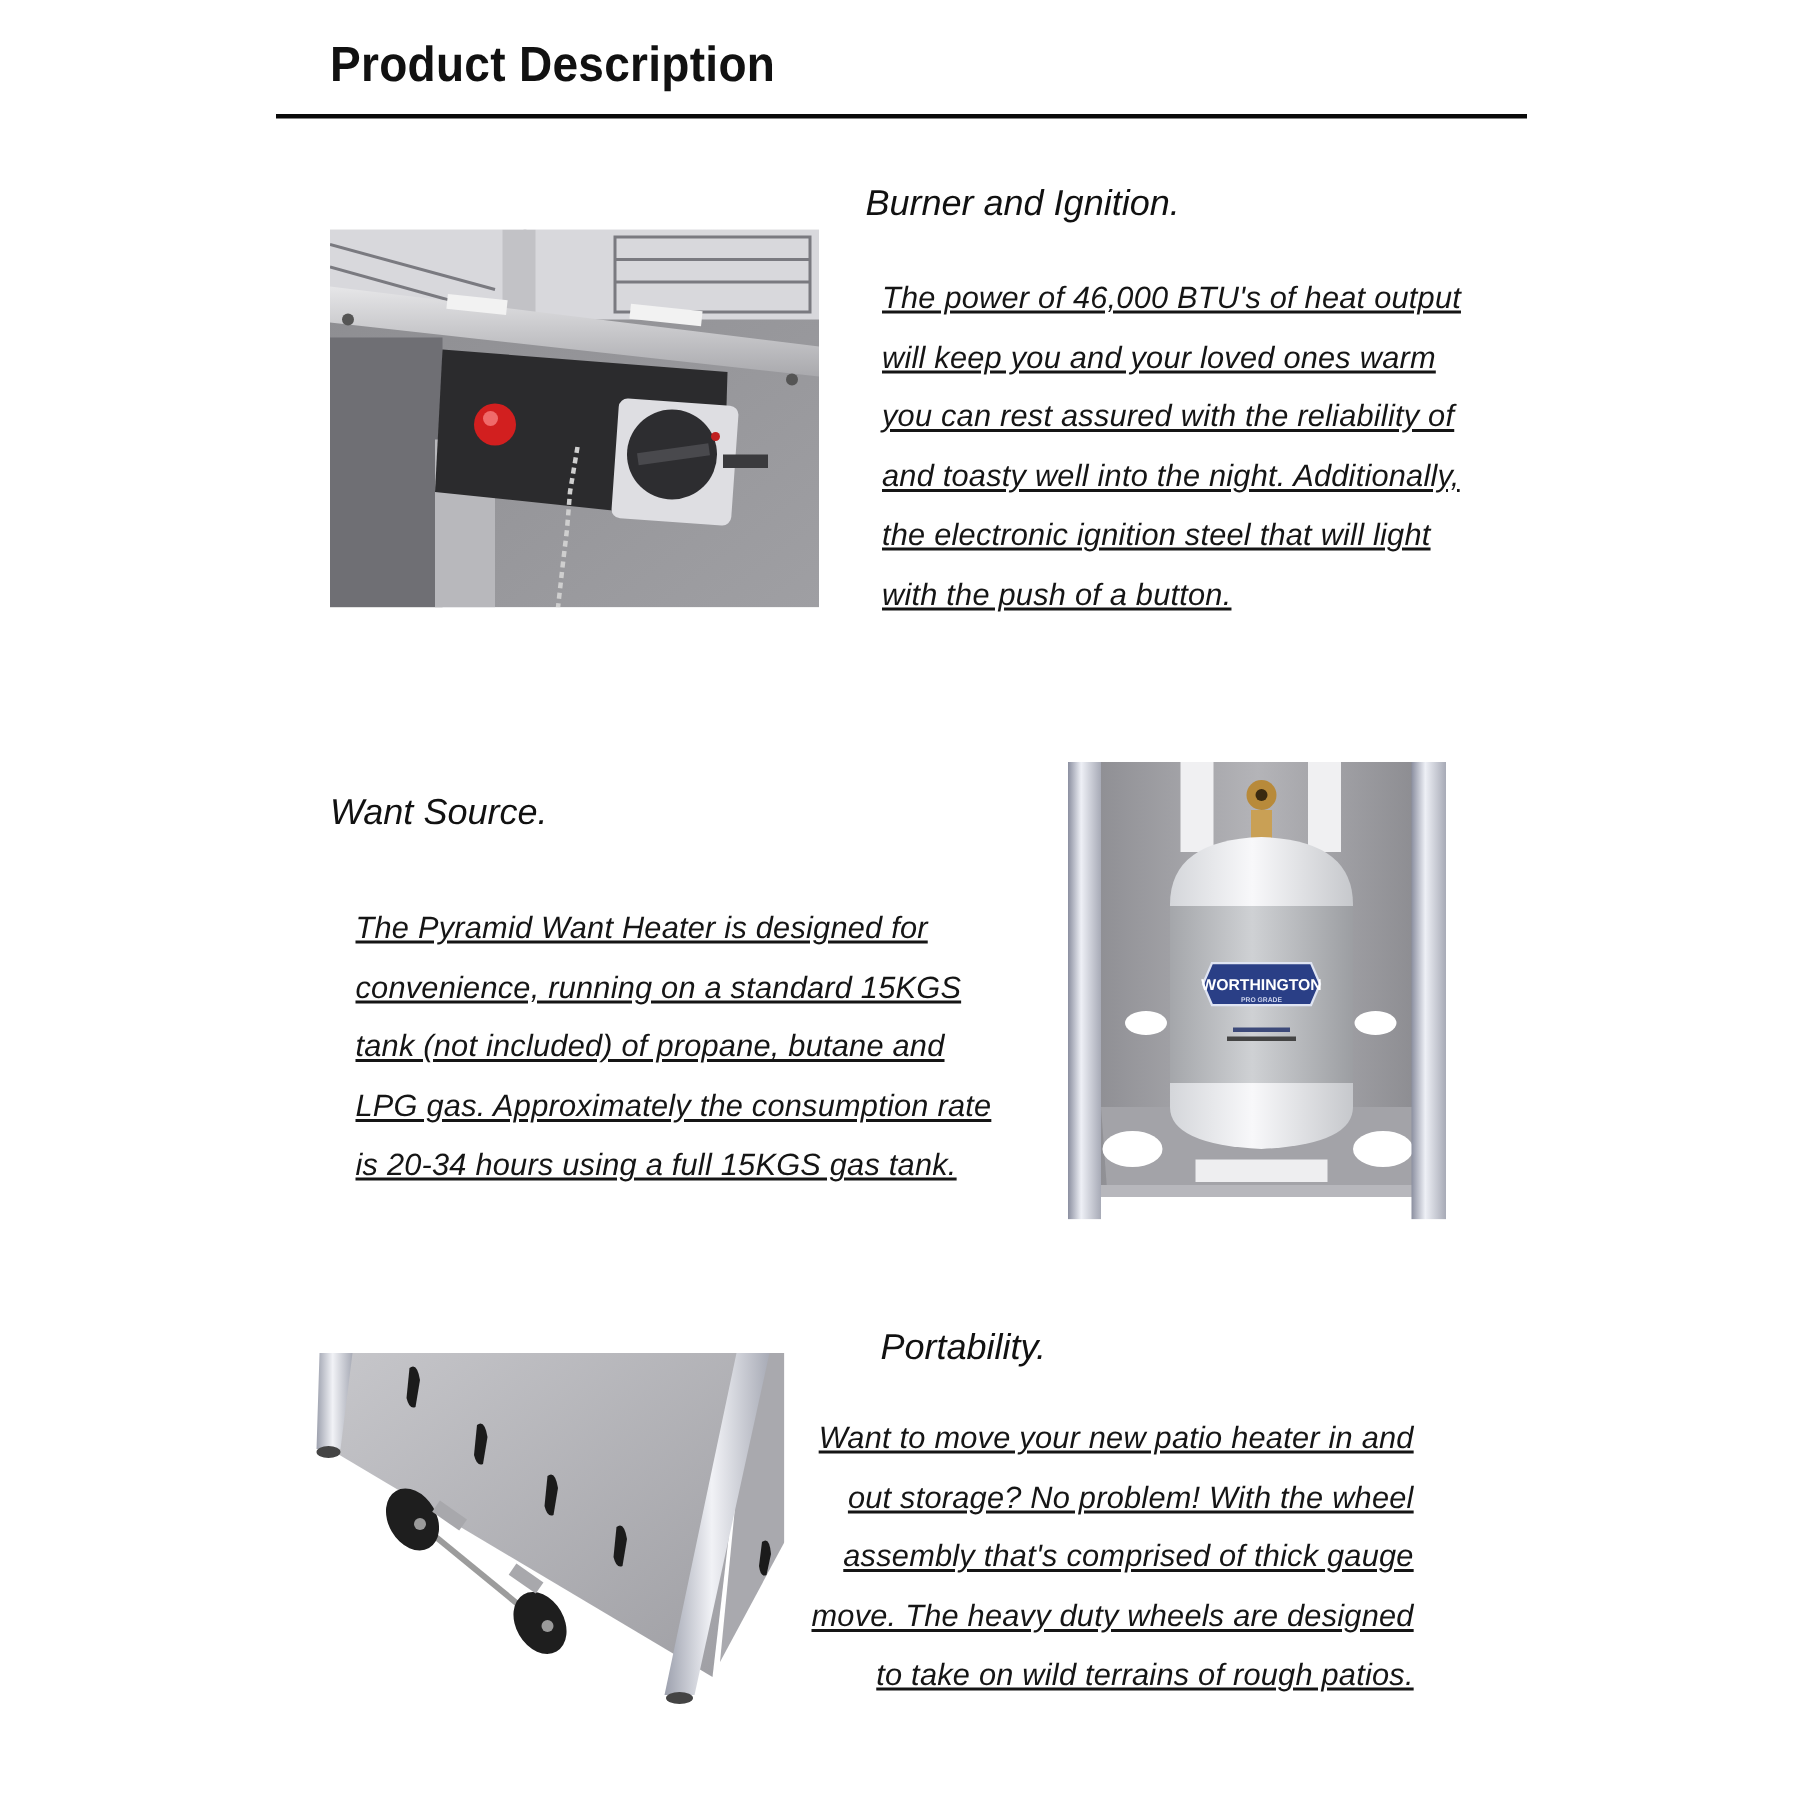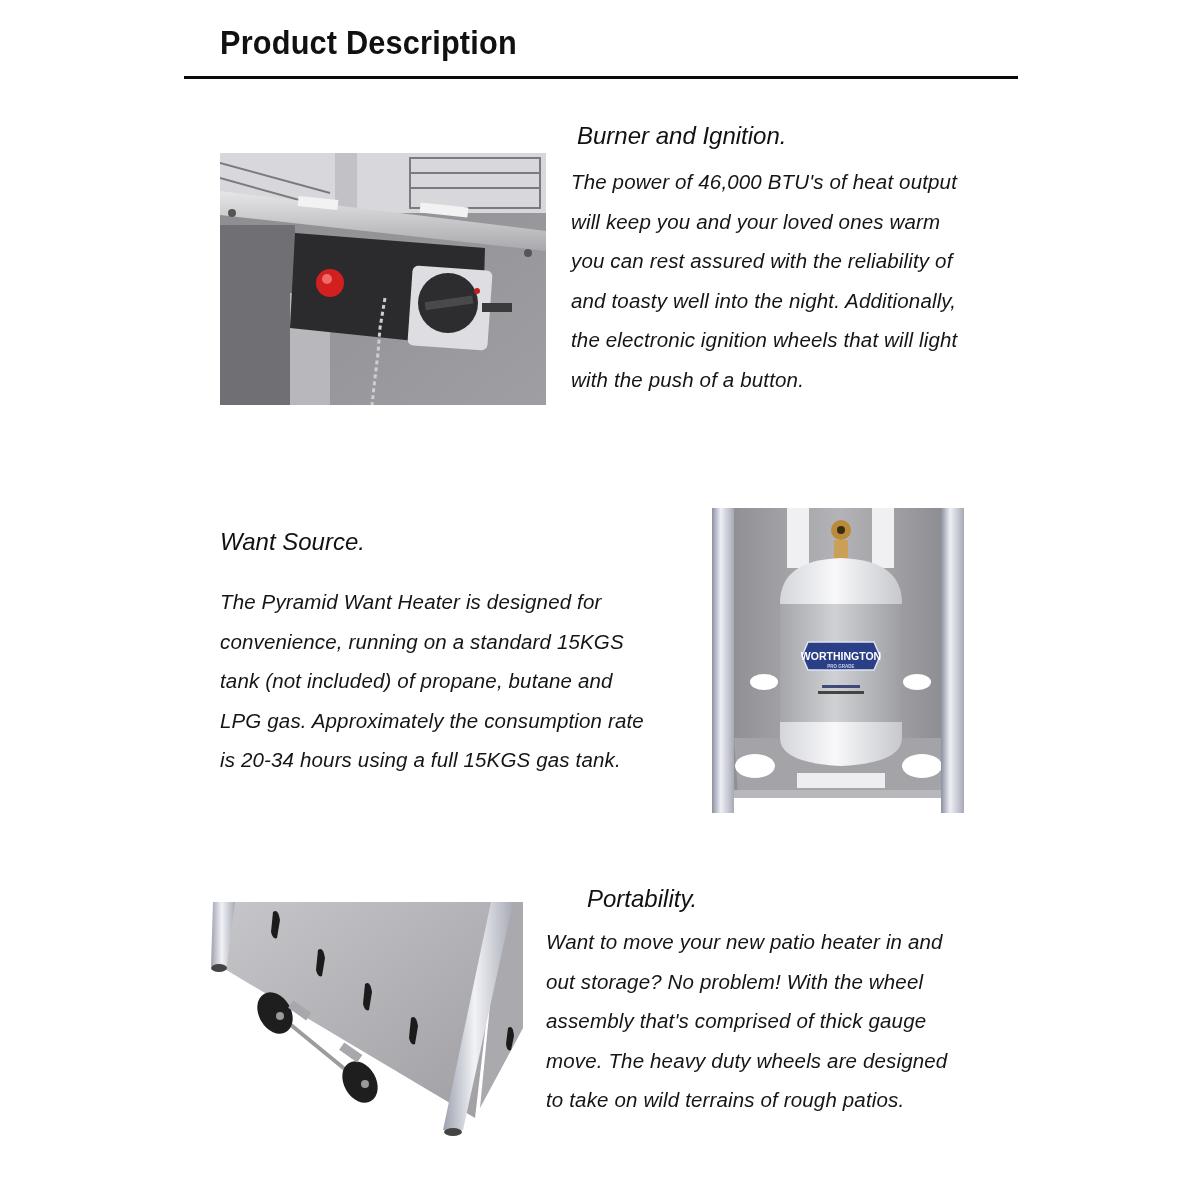--- a/index.html
+++ b/index.html
@@ -3,21 +3,21 @@
 <meta charset="utf-8">
 <style>
   html, body { margin: 0; padding: 0; background: #ffffff; }
   body { width: 1200px; height: 1200px; position: relative; overflow: hidden;
          font-family: "Liberation Sans", sans-serif; color: #111; }
   .page-title { position: absolute; left: 220px; top: 24px; margin: 0;
     font-family: "Liberation Sans", sans-serif; font-weight: 700; font-size: 33px;
     letter-spacing: 0.2px; transform: scaleX(0.93); transform-origin: left top; color: #111; }
   .title-rule { position: absolute; left: 184px; top: 76px; width: 834px; height: 3px; background: #0a0a0a; }
   .sec-heading { position: absolute; margin: 0; font-style: italic; font-weight: 400; font-size: 24px; color: #111; }
-  .sec-body { position: absolute; margin: 0; font-style: italic; font-size: 20.5px; line-height: 39.6px; color: #151515; letter-spacing: 0.15px; }
+  .sec-body { position: absolute; margin: 17px; font-style: italic; font-size: 20.5px; line-height: 39.6px; color: #151515; letter-spacing: 0.15px; text-decoration: underline; }
   .photo { position: absolute; overflow: hidden; text-align: center; }
   .photo svg { display: block; width: 100%; height: 100%; }
 </style>
 </head>
 <body>
 
 <h1 class="page-title">Product Description</h1>
 <div class="title-rule"></div>
 
 <div class="photo" style="left:220px; top:153px; width:326px; height:252px;">
@@ -60,21 +60,21 @@
     <path d="M165 145 L160 175 L158 200 L155 225 L152 252" stroke="#cfcfcf" stroke-width="3" stroke-dasharray="4 3" fill="none"></path>
     <rect x="262" y="150" width="30" height="9" fill="#3a3a3d"></rect>
   </svg>
 </div>
 <h2 class="sec-heading" style="left:577px; top:122px;">Burner and Ignition.</h2>
 <div class="sec-body" style="left:571px; top:162px;">
   <div>The power of 46,000 BTU's of heat output</div>
   <div>will keep you and your loved ones warm</div>
   <div>you can rest assured with the reliability of</div>
   <div>and toasty well into the night. Additionally,</div>
-  <div>the electronic ignition wheels that will light</div>
+  <div>the electronic ignition steel that will light</div>
   <div>with the push of a button.</div>
 </div>
 
 <h2 class="sec-heading" style="left:220px; top:528px;">Want Source.</h2>
 <div class="sec-body" style="left:220px; top:582px;">
   <div>The Pyramid Want Heater is designed for</div>
   <div>convenience, running on a standard 15KGS</div>
   <div>tank (not included) of propane, butane and</div>
   <div>LPG gas. Approximately the consumption rate</div>
   <div>is 20-34 hours using a full 15KGS gas tank.</div>
@@ -161,19 +161,19 @@
     </g>
     <g>
       <ellipse cx="155" cy="184" rx="16" ry="22" fill="#1e1e1e" transform="rotate(-30 155 184)"></ellipse>
       <circle cx="160" cy="186" r="4" fill="#9a9a9a"></circle>
     </g>
     <rect x="84" y="108" width="22" height="9" fill="#a8a8ac" transform="rotate(35 95 112)"></rect>
     <rect x="135" y="150" width="22" height="9" fill="#a8a8ac" transform="rotate(35 146 154)"></rect>
   </svg>
 </div>
 <h2 class="sec-heading" style="left:587px; top:885px;">Portability.</h2>
-<div class="sec-body" style="left:546px; top:922px;">
+<div class="sec-body" style="left:524px; top:922px;text-align:right;">
   <div>Want to move your new patio heater in and</div>
   <div>out storage? No problem! With the wheel</div>
   <div>assembly that's comprised of thick gauge</div>
   <div>move. The heavy duty wheels are designed</div>
   <div>to take on wild terrains of rough patios.</div>
 </div>
 
 </body></html>

